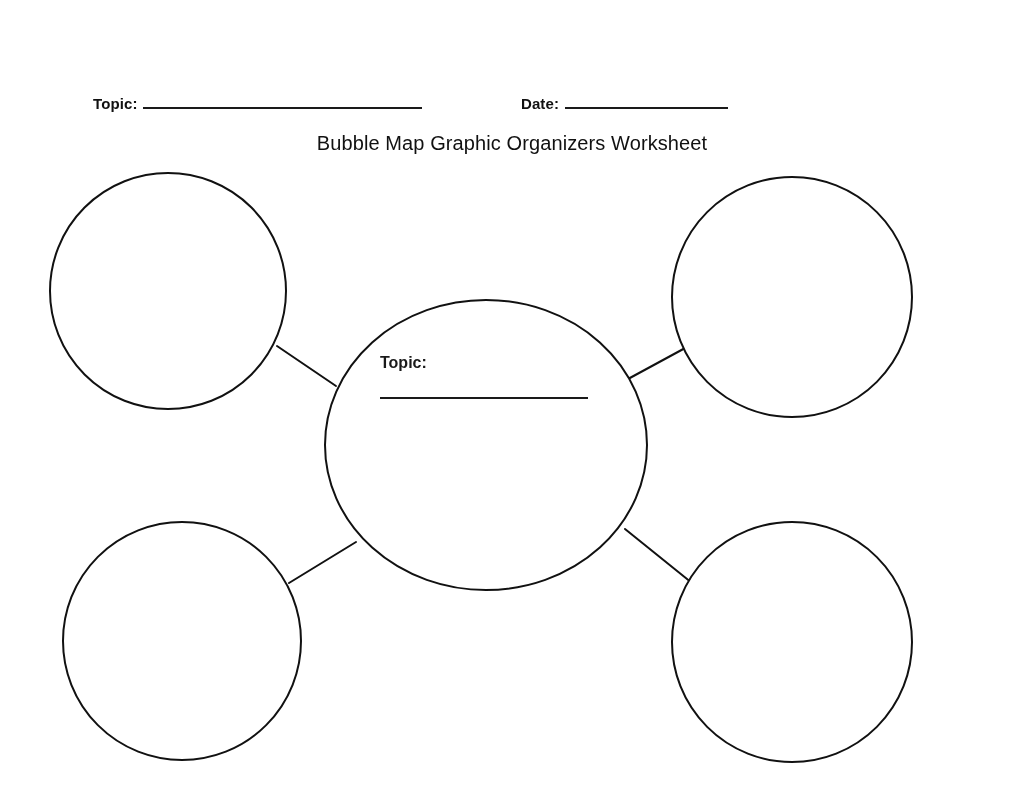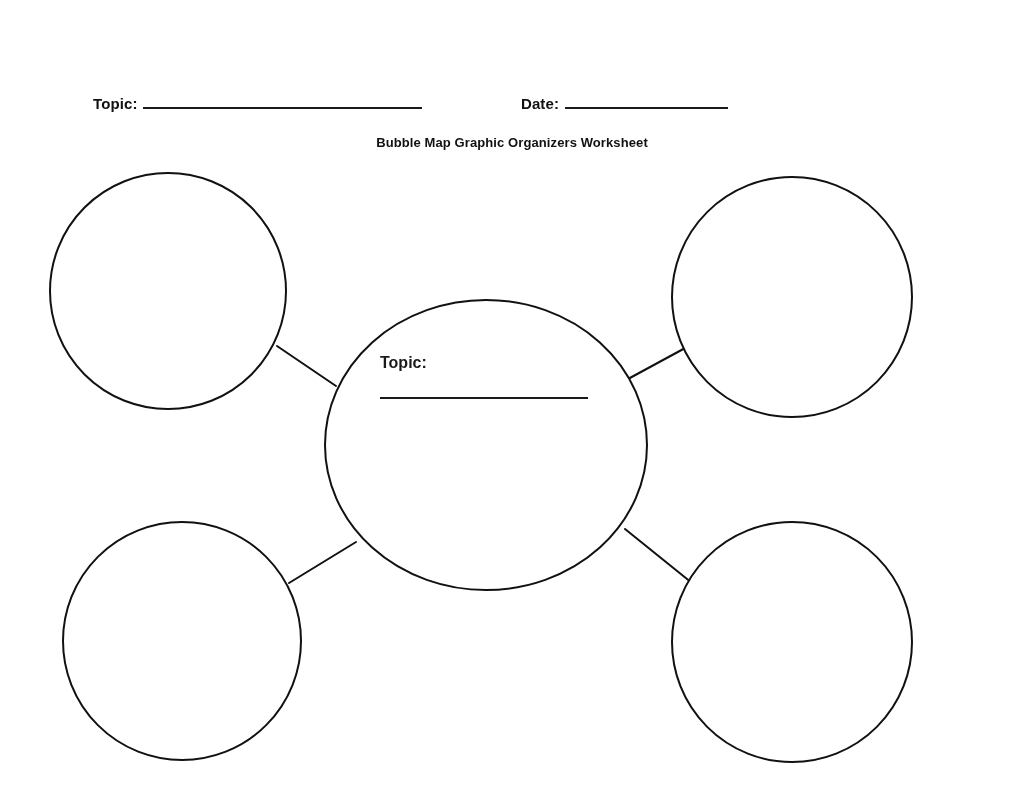--- a/index.html
+++ b/index.html
@@ -44,22 +44,22 @@
   #name-field  .field-rule { width: 279px; }
   #date-field  { left: 521px; top: 96px; }
   #date-field  .field-rule { width: 163px; }
 
   #worksheet-title {
     position: absolute;
     left: 0;
     top: 134px;
     width: 1024px;
     text-align: center;
-    font-size: 13px;
-    font-weight: bold;
+    font-size: 20px;
+    font-weight: normal;
     line-height: 18px;
     letter-spacing: 0.1px;
     color: #111111;
   }
 
   
   #bubble-map {
     position: absolute;
     left: 0;
     top: 0;

